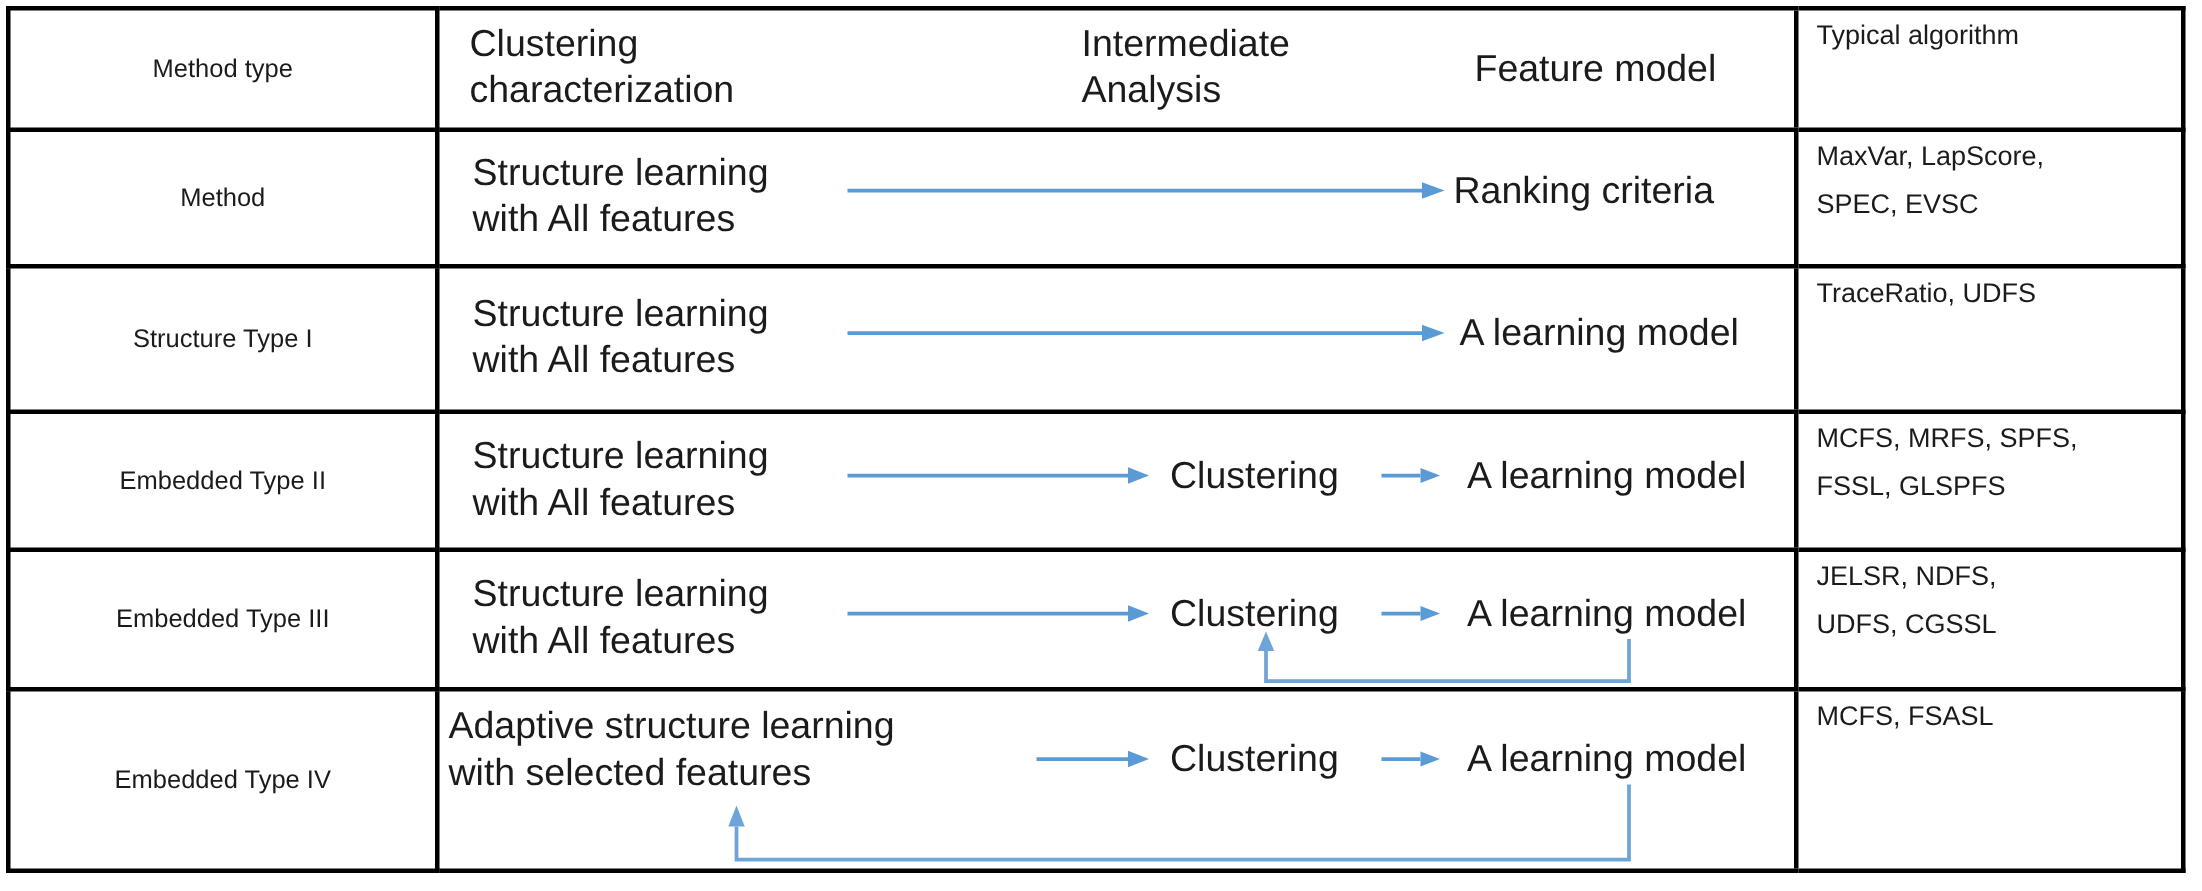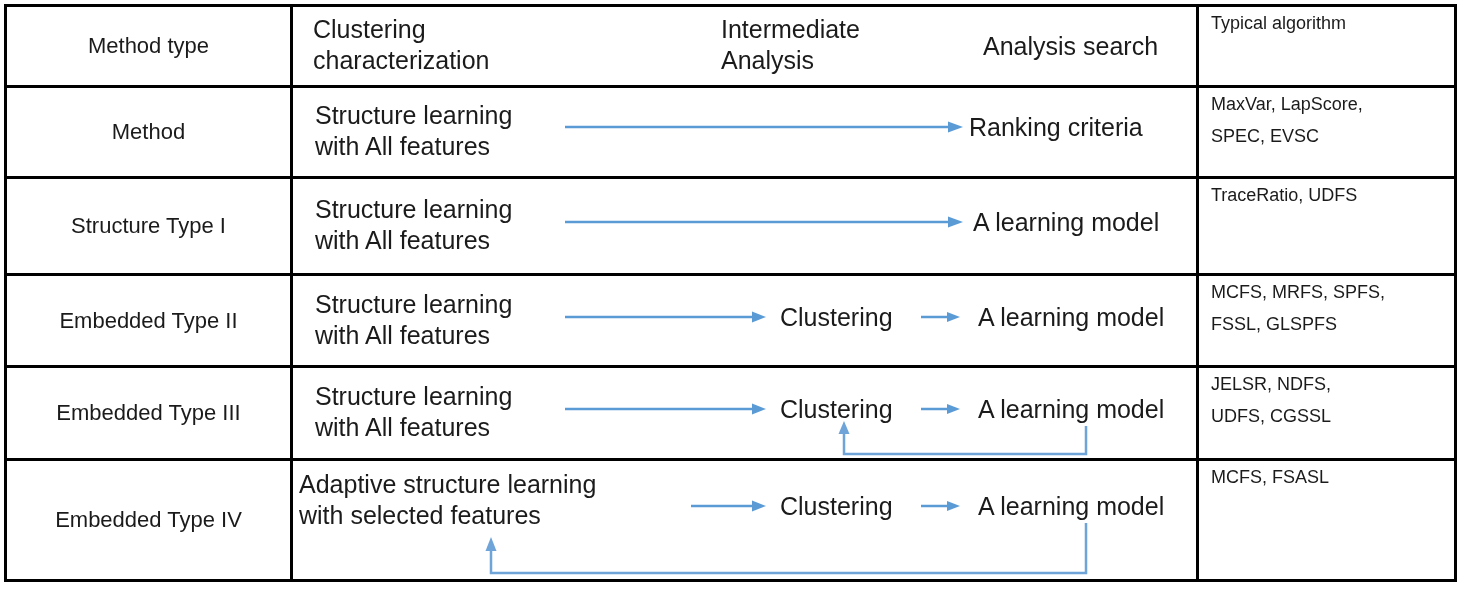--- a/index.html
+++ b/index.html
@@ -9,21 +9,21 @@
   }
   table.method-table {
     position:absolute; left:4px; top:4px;
     border-collapse:collapse; table-layout:fixed;
   }
   td { border:3px solid #000; padding:0; vertical-align:top; background:#fff; }
   td.v { border-left-width:2px; border-right-width:2px; }
 
   .c1 {
     display:flex; align-items:center; justify-content:center;
-    height:100%; font-size:22px; text-align:right;
+    height:100%; font-size:17px; text-align:right;
   }
   .c3 {
     display:flex; align-items:center;
     height:100%; font-size:18px; line-height:32px;
     padding-left:12px; padding-right:3px; white-space:pre-line;
   }
   .mid { position:relative; height:100%; font-size:25px; line-height:31px; }
   .mid svg { position:absolute; left:0; top:0; display:block; }
   .t { position:absolute; white-space:pre-line; }
   .t.center { text-align:left; }
@@ -43,21 +43,21 @@
         <tr>
     <td style="height:78px">
             <div class="c1">Method type</div>
           </td>
     <td class="v">
             <div class="mid">
       <span class="t" style="left:20px; top:7px">Clustering
 characterization</span>
       <span class="t center" style="left:428px; top:7px; width:240px">Intermediate
 Analysis</span>
-      <span class="t" style="left:690px; top:24px">Analysis search</span>
+      <span class="t" style="left:690px; top:24px">Feature model</span>
     </div>
           </td>
     <td>
             <div class="c3">Typical algorithm</div>
           </td>
   </tr>
 
   <tr>
     <td style="height:88px">
             <div class="c1">Method</div>

